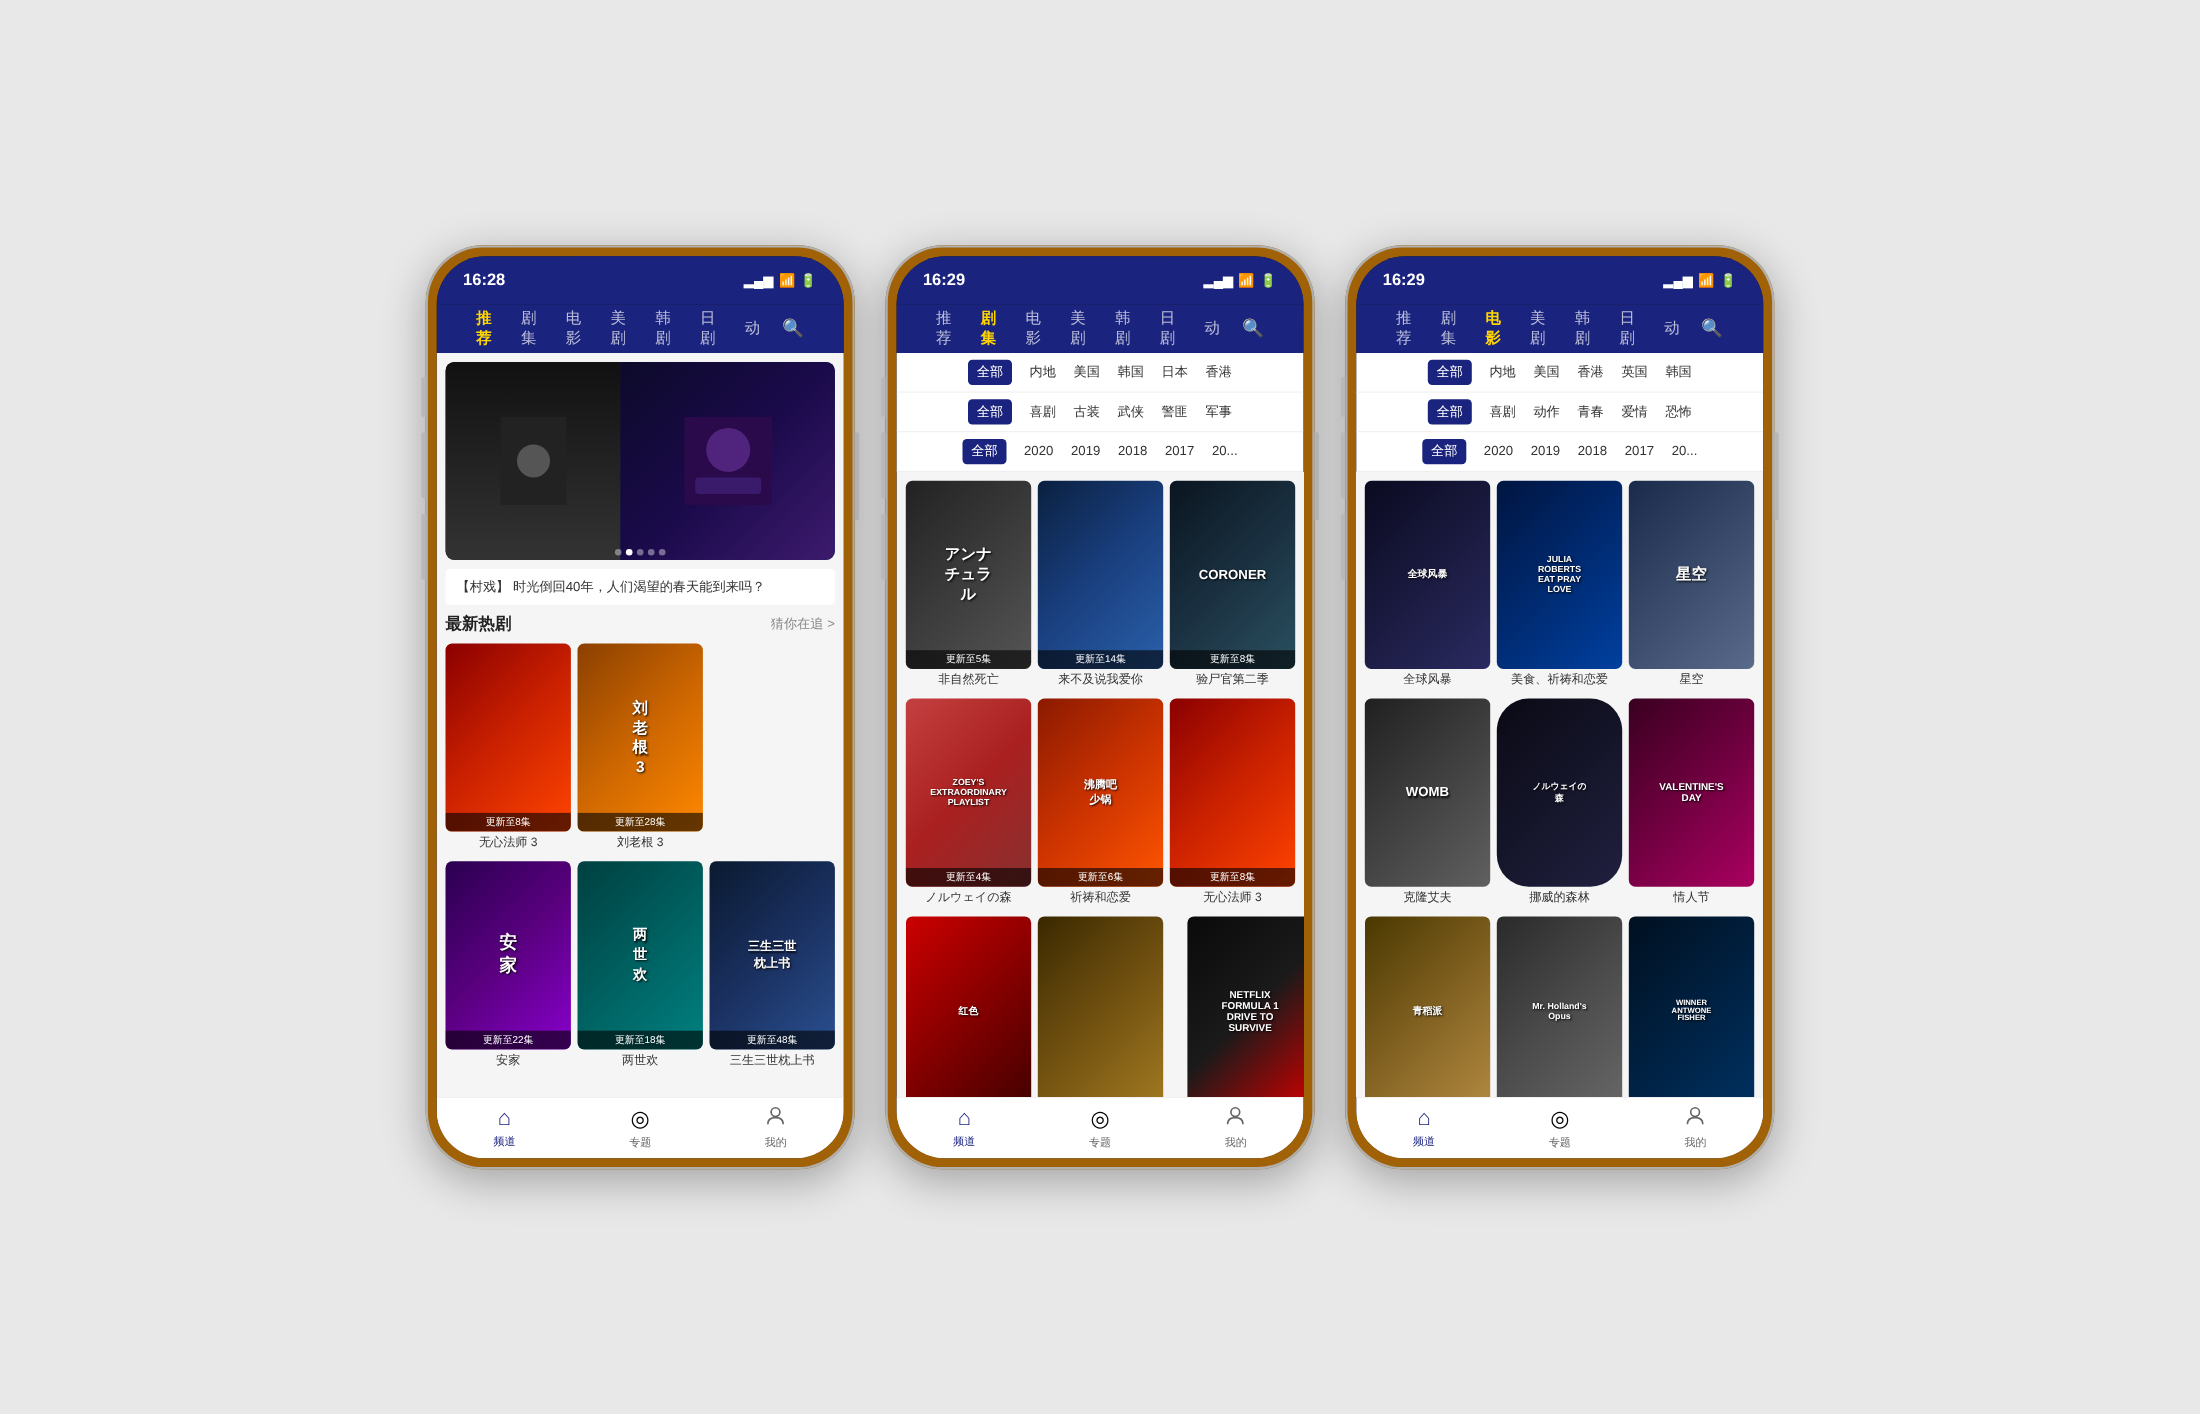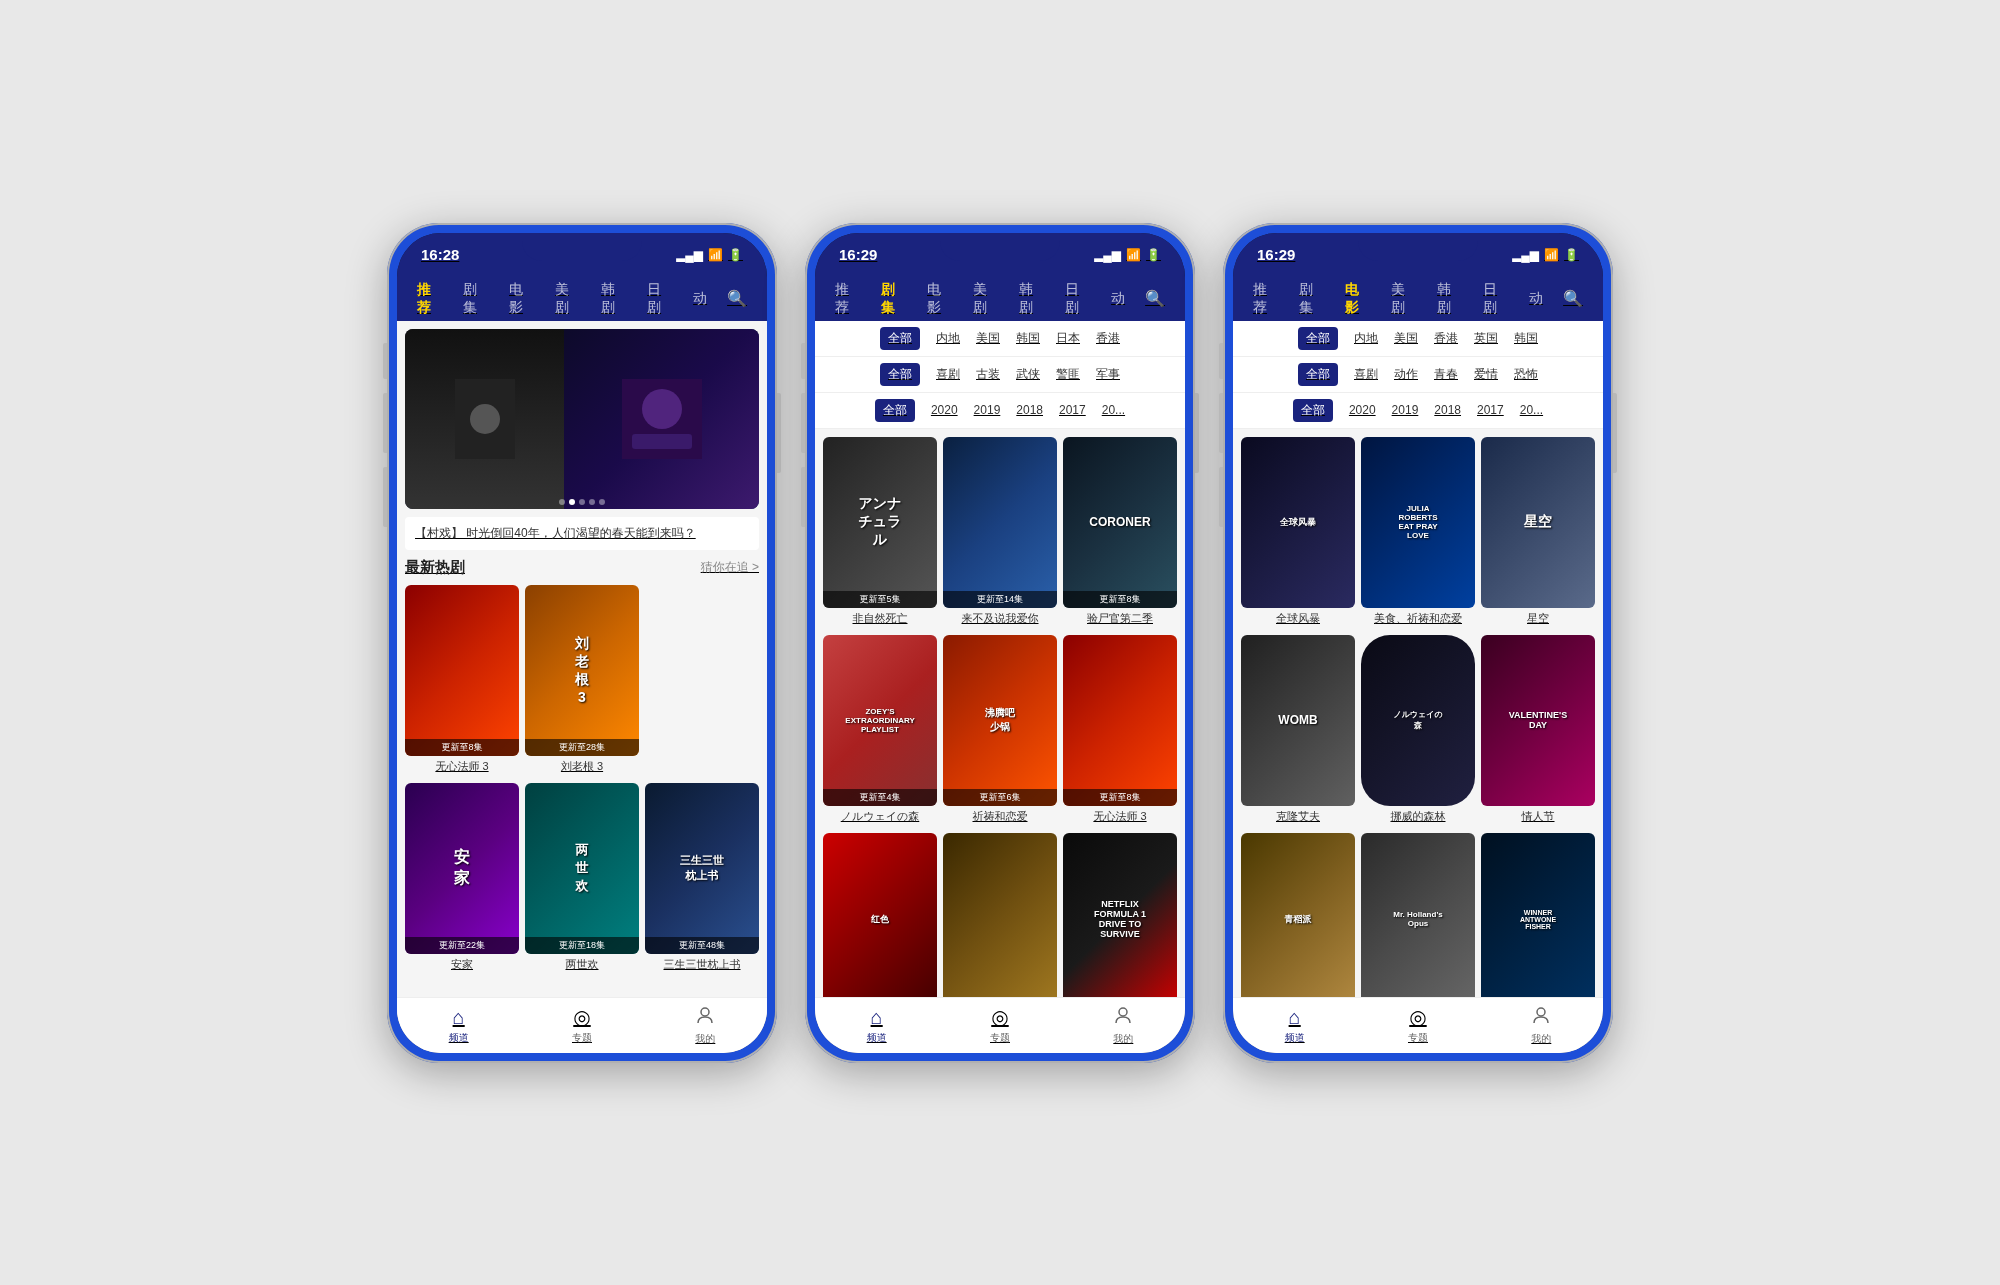--- a/index.html
+++ b/index.html
@@ -13,26 +13,25 @@
       padding: 20px;
     }
     .phones-container {
       display: flex;
       gap: 28px;
       align-items: center;
     }
     .phone {
       width: 390px;
       height: 840px;
-      background: #1d4ed8;
+      background: #a16207;
       border-radius: 52px;
       padding: 10px;
       box-shadow: 0 10px 40px rgba(0,0,0,0.3), inset 0 0 0 2px #b0b0b0;
       position: relative;
-      text-decoration: underline;
     }
     .phone-inner {
       width: 100%;
       height: 100%;
       background: #1a1a2e;
       border-radius: 44px;
       overflow: hidden;
       position: relative;
       display: flex;
       flex-direction: column;
@@ -60,21 +59,21 @@
     .status-icons span {
       color: white;
       font-size: 12px;
     }
     
     .nav-bar {
       background: #1a237e;
       height: 44px;
       display: flex;
       align-items: center;
-      padding: 0 12px;
+      padding: 0 28px;
       gap: 4px;
       flex-shrink: 0;
     }
     .nav-item {
       color: rgba(255,255,255,0.7);
       font-size: 14px;
       padding: 4px 8px;
       cursor: pointer;
     }
     .nav-item.active {
@@ -323,21 +322,21 @@
       position: absolute;
       right: -4px;
       top: 170px;
       width: 4px;
       height: 80px;
       background: #b8b8b8;
       border-radius: 0 2px 2px 0;
     }
 
     
-    .p-f1 { background: linear-gradient(135deg, #0a0a0a, #1a1a1a, #cc0000); }
+    .p-f1 { background: linear-gradient(135deg, #0a0a0a, #1a1a1a, #cc0000); margin-left: 16px; }
     
     .p-coroner { background: linear-gradient(135deg, #0a1520, #1a3040, #2a5060); }
     
     .p-zoey { background: linear-gradient(135deg, #c44040, #aa2020, #883030); }
     
     .p-hotpot { background: linear-gradient(135deg, #8B1a00, #cc3300, #ff5500); }
     
     .p-storm { background: linear-gradient(135deg, #0a0a20, #1a1a40, #2a2a60); }
     
     .p-epl { background: linear-gradient(135deg, #001540, #002a70, #0040a0); }

